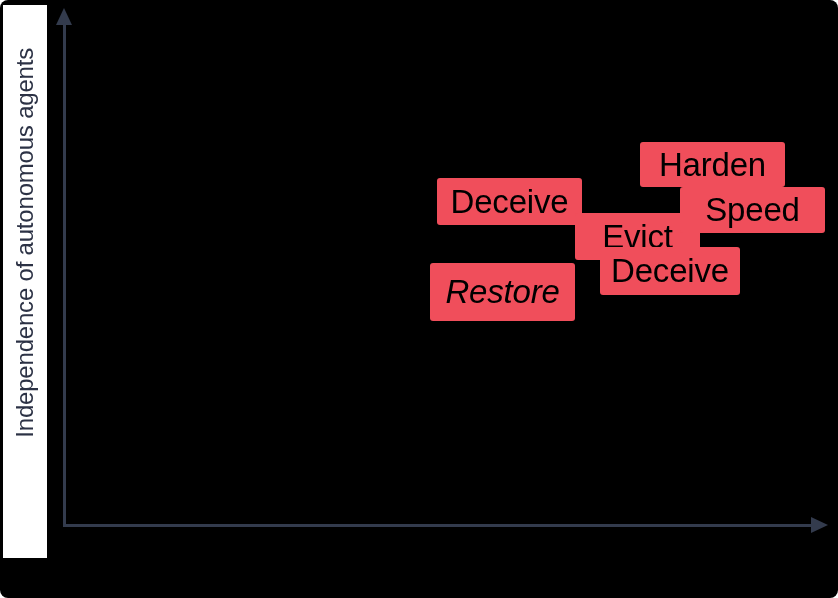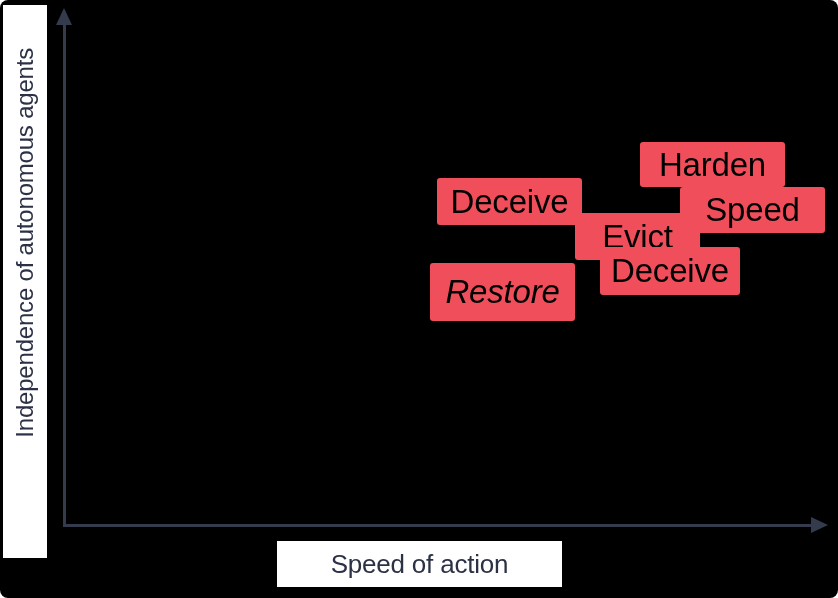--- a/index.html
+++ b/index.html
@@ -109,23 +109,20 @@
   <div class="y-strip">
     <span class="y-label-text">Independence of autonomous agents</span>
   </div>
 
   <div class="y-axis-line"></div>
   <div class="y-axis-arrow"></div>
 
   <div class="x-axis-line"></div>
   <div class="x-axis-arrow"></div>
 
-  <div class="x-label-box">
-    <span>Speed of action</span>
-  </div>
 
   <div>
       <div class="tag" style="left: 430px; top: 178px; width: 145px; height: 47px; background: rgb(240, 78, 91); margin-left: 7px;">Deceive</div>
       <div class="tag" style="left: 430px; top: 263px; width: 145px; height: 58px; background: rgb(240, 78, 91); font-style: italic;">Restore</div>
       <div class="tag" style="left: 575px; top: 213px; width: 125px; height: 47px; background: rgb(240, 78, 91);">Evict</div>
       <div class="tag" style="left: 600px; top: 247px; width: 140px; height: 48px; background: rgb(240, 78, 91);">Deceive</div>
       <div class="tag" style="left: 640px; top: 142px; width: 145px; height: 45px; background: rgb(240, 78, 91);">Harden</div>
       <div class="tag" style="left: 680px; top: 187px; width: 145px; height: 46px; background: rgb(240, 78, 91);">Speed</div>
     </div>
 

